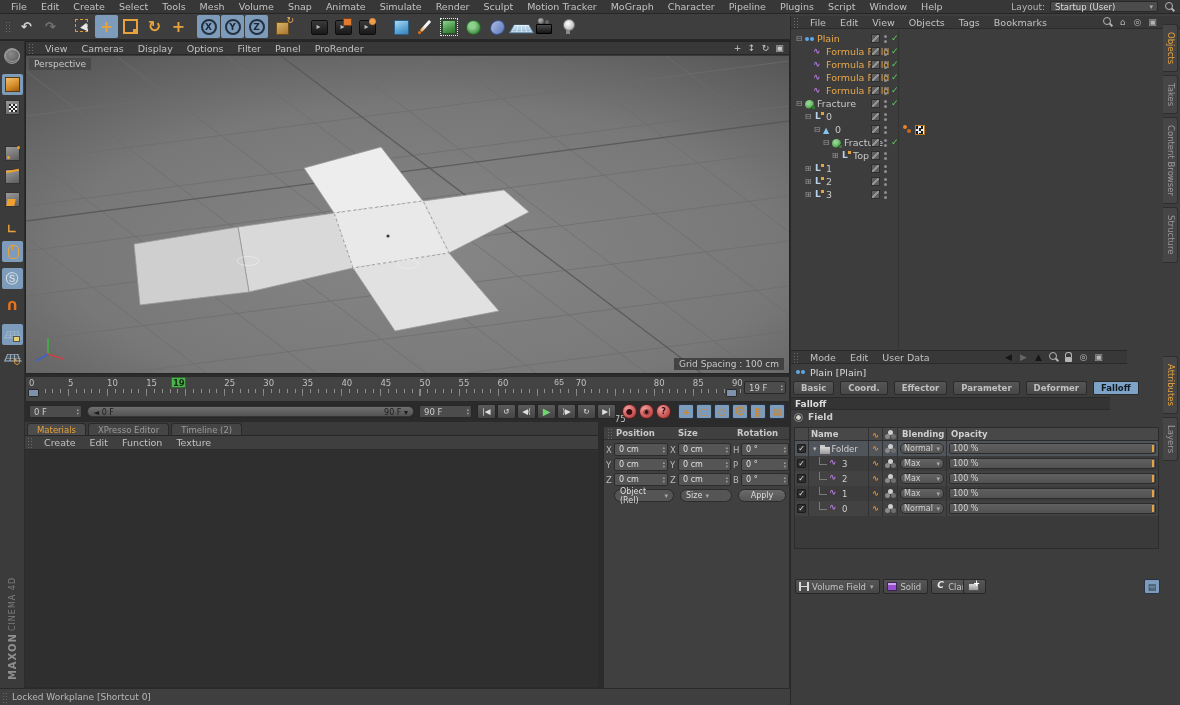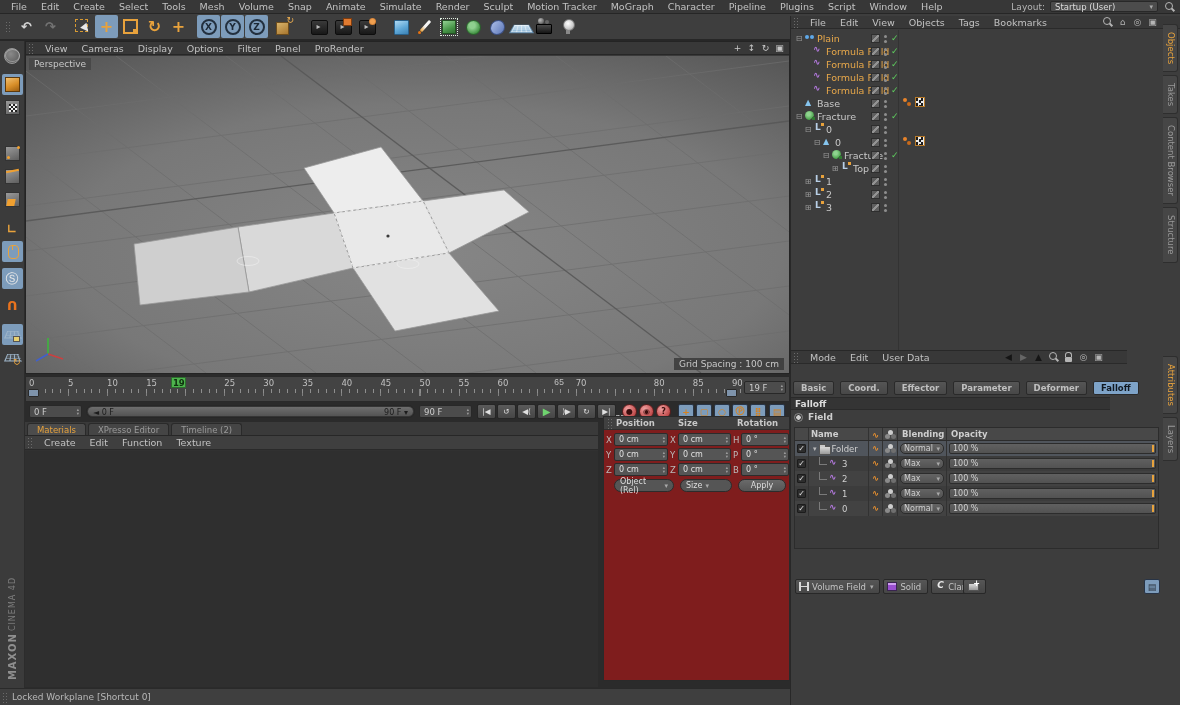--- a/index.html
+++ b/index.html
@@ -126,21 +126,21 @@
   .keybtn i{font-style:normal}
   .ksel{position:absolute;left:744px;top:0}
   
   .materials{position:absolute;left:25px;top:422px;width:573px;height:265px;background:#313131}
   .mat-tabs{height:14px;background:#3a3a3a;display:flex;gap:2px;padding:1px 2px 0;border-bottom:1px solid #272727}
   .mtab{background:#454545;border:1px solid #2a2a2a;border-bottom:none;border-radius:3px 3px 0 0;padding:0 9px;font-size:8.5px;color:#9a9a9a;line-height:12px}
   .mtab.active{color:#e8a33d;background:#4c4c4c}
   .mat-menu{height:14px;background:#3f3f3f;border-bottom:1px solid #2a2a2a;display:flex;align-items:center}
   .mat-body{position:absolute;top:29px;bottom:0;left:0;right:0;background:#2f2f2f}
   
-  .coords{position:absolute;left:603px;top:416px;width:187px;height:265px;background:#7f1d1d;border:1px solid #2a2a2a}
+  .coords{position:absolute;left:603px;top:426px;width:187px;height:265px;background:#404040;border:1px solid #2a2a2a}
   .co-head{position:relative;height:13px;background:#404040;border-bottom:1px solid #2e2e2e}
   .co-h{position:absolute;top:1px;font-size:8.5px;font-weight:bold;color:#c8c8c8}
   .co-h.h1{left:12px}.co-h.h2{left:74px}.co-h.h3{left:133px}
   .co-head .grip{position:absolute;left:1px;top:1px}
   .co-col{position:absolute;top:16px}
   .co-col.c1{left:2px;width:62px}
   .co-col.c2{left:66px;width:61px}
   .co-col.c3{left:129px;width:56px}
   .cr{display:flex;align-items:center;height:13px;margin-bottom:2px}
   .ax{width:8px;font-size:8.5px;color:#bbb;flex:none}
@@ -152,21 +152,21 @@
   .co-apply{width:48px;height:13px;background:linear-gradient(#6a6a6a,#555);border:1px solid #2c2c2c;border-radius:7px;font-size:8px;color:#ddd;text-align:center;line-height:12px;margin-left:2px}
   
   .statusbar{position:absolute;left:0;top:688px;width:790px;height:17px;background:#3f3f3f;border-top:1px solid #2a2a2a;display:flex;align-items:center;font-size:9px;color:#b8b8b8}
   
   .rpanel{position:absolute;left:790px;top:16px;width:390px;height:689px;background:#3d3d3d;border-left:1px solid #282828}
   .om-bar{height:13px;background:#383838;border-bottom:1px solid #2a2a2a;display:flex;align-items:center;padding-right:22px}
   .om-bar .items{display:flex}
   .pm-icons{margin-left:auto;display:flex;gap:2px}
   .om{position:absolute;left:0;top:0;width:390px;height:334px}
   .om-tree{position:absolute;top:16px;left:0;right:17px}
-  .om-row{position:relative;height:13px;line-height:13px;display:flex;font-size:9.5px;color:#c8c8c8}
+  .om-row{position:relative;height:13px;line-height:13px;display:flex;align-items:center;font-size:9.5px;color:#c8c8c8}
   .om-row.orange .olbl{color:#e8a84a}
   .exp{width:10px;flex:none;font-size:8px;color:#9a9a9a;text-align:center}
   .exp-expanded::before{content:"⊟"}
   .exp-collapsed::before{content:"⊞"}
   .ti{width:11px;height:10px;flex:none;position:relative;display:inline-block}
   .ti-plain::before{content:"";width:4px;height:4px;border-radius:50%;background:#5fa8e8;position:absolute;top:3px;left:1px;box-shadow:5px 0 0 #5fa8e8}
   .ti-formula::before{content:"∿";color:#b57ae0;font-weight:bold;font-size:9px;position:absolute;top:-2px;left:0}
   .ti-cone::before{content:"▲";color:#85c4ee;font-size:8px;position:absolute;top:-1px;left:1px}
   .ti-fracture::before{content:"";width:9px;height:9px;border-radius:50%;background:radial-gradient(circle at 40% 35%,#8fd38f 20%,#3f9a40 75%);position:absolute;top:1px;left:1px;clip-path:polygon(0 0,100% 0,100% 55%,55% 100%,0 100%)}
   .ti-fracture::after{content:"";width:3px;height:3px;background:#2f7a30;position:absolute;right:0;bottom:0}
@@ -750,32 +750,20 @@
           <div class="om-row orange" style="padding-left: 12px;">
           <span class="exp"></span>
           <span class="ti ti-formula"></span>
           <span class="olbl">Formula Field</span>
           <span class="layerbox"></span>
           <span class="visdots"></span>
           <span class="ocheck">✓</span>
 
         </div>
           <div class="om-row" style="padding-left: 3px;">
-          <span class="exp"></span>
-          <span class="ti ti-cone"></span>
-          <span class="olbl">Base</span>
-          <span class="layerbox"></span>
-          <span class="visdots"></span>
-
-          <span class="otags">
-              <span class="tag-dots"></span>
-              <span class="tag-checker"></span>
-            </span>
-        </div>
-          <div class="om-row" style="padding-left: 3px;">
           <span class="exp exp-expanded"></span>
           <span class="ti ti-fracture"></span>
           <span class="olbl">Fracture</span>
           <span class="layerbox"></span>
           <span class="visdots"></span>
           <span class="ocheck">✓</span>
 
         </div>
           <div class="om-row" style="padding-left: 12px;">
           <span class="exp exp-expanded"></span>
@@ -866,20 +854,24 @@
             <span class="pm-ic lock">
               <i></i>
             </span>
             <span class="pm-ic">
               <i>◎</i>
             </span>
             <span class="pm-ic">
               <i>▣</i>
             </span>
           </span>
+      </div>
+      <div class="am-title">
+        <span class="ti ti-plain"></span>
+        <span>Plain [Plain]</span>
       </div>
       <div class="am-tabs">
           <span class="atab"><span>Basic</span></span>
           <span class="atab"><span>Coord.</span></span>
           <span class="atab"><span>Effector</span></span>
           <span class="atab"><span>Parameter</span></span>
           <span class="atab"><span>Deformer</span></span>
           <span class="atab active"><span>Falloff</span></span>
         </div>
       <div class="am-section">Falloff</div>

